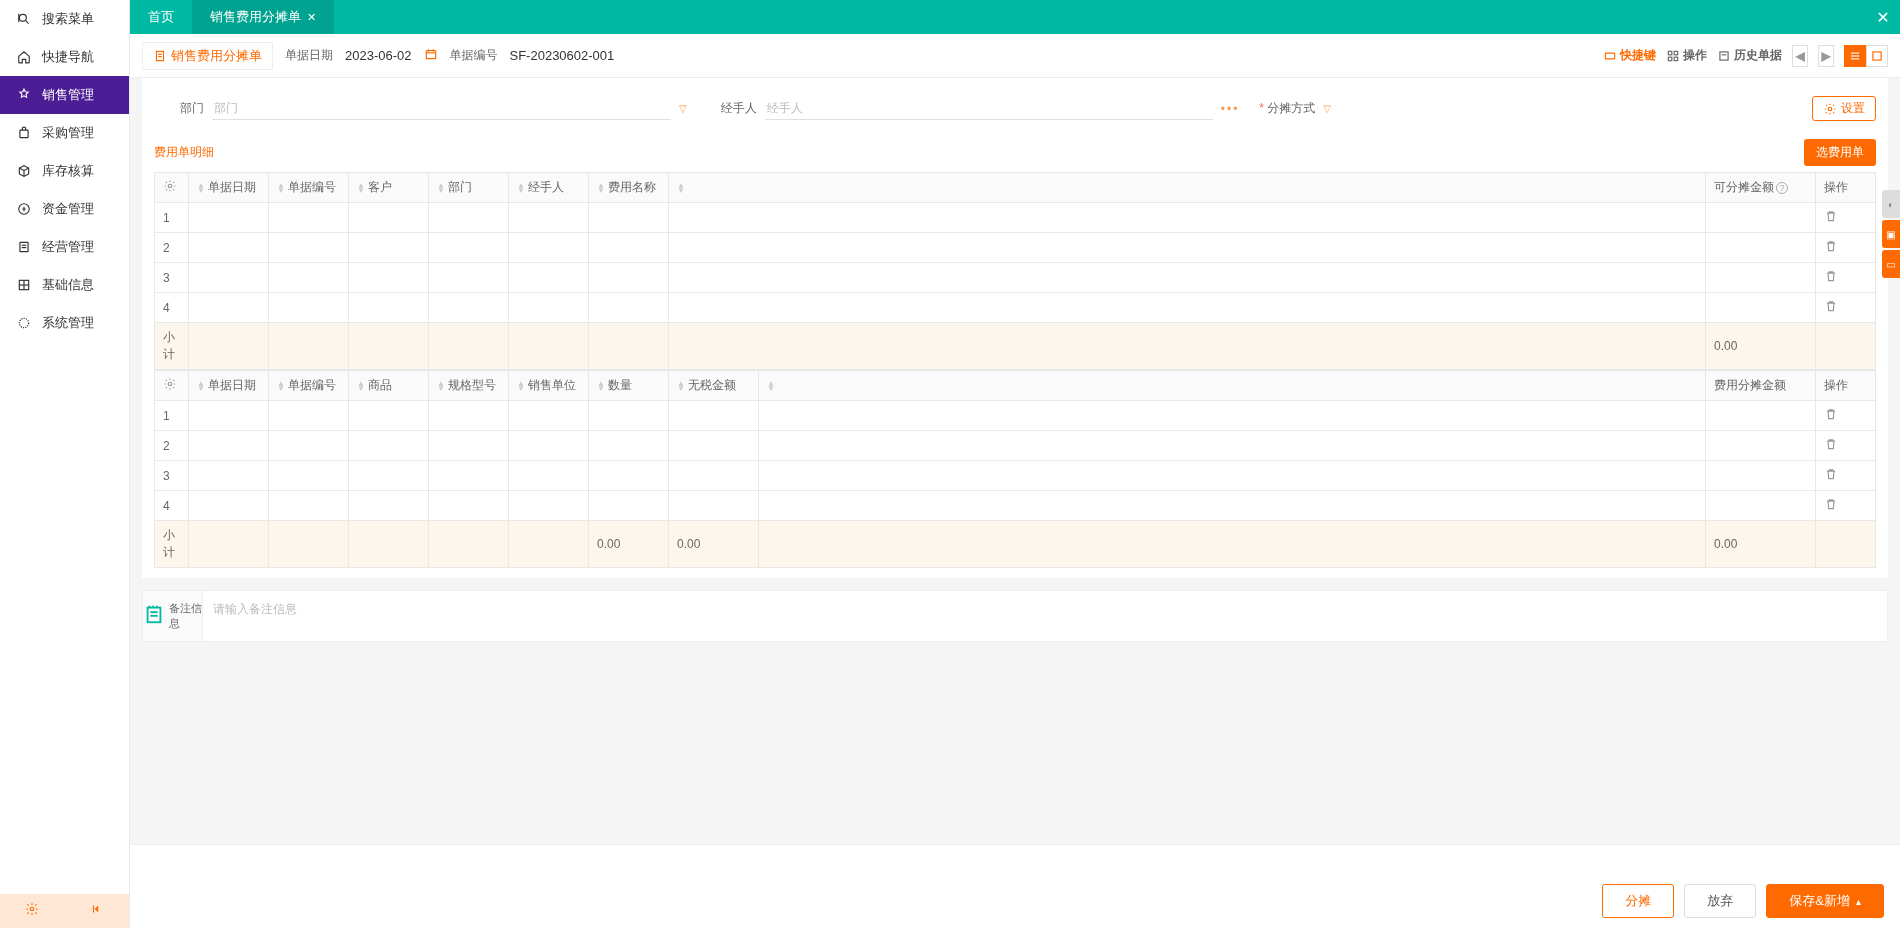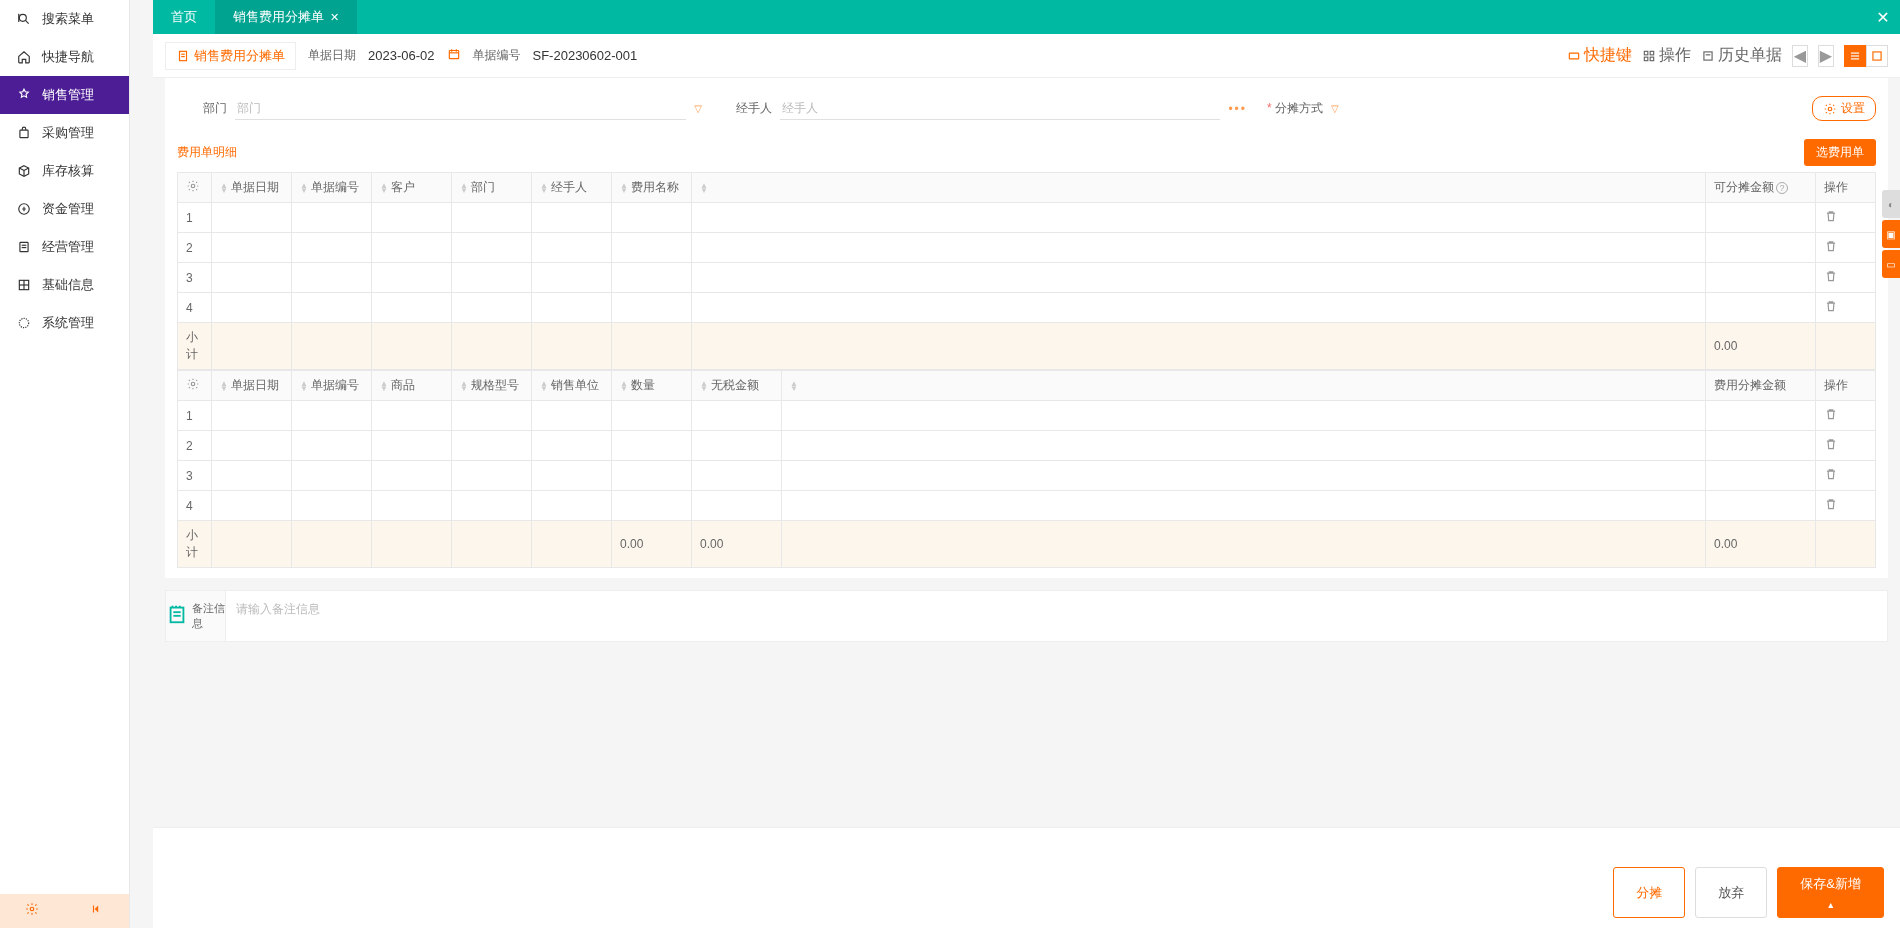--- a/index.html
+++ b/index.html
@@ -1,17 +1,17 @@
 <!DOCTYPE html>
 <html><head>
   <meta charset="utf-8">
   <style>
     * { margin: 0; padding: 0; box-sizing: border-box; font-family: "Microsoft YaHei", sans-serif; }
     body { background: #f5f5f5; overflow: hidden; }
-    .app { display: flex; height: 100vh; gap: 23px; }
+    .app { display: flex; height: 100vh; }
 
     
     .sidebar { width: 130px; background: #fff; border-right: 1px solid #e8e8e8; display: flex; flex-direction: column; }
     .side-item { display: flex; align-items: center; gap: 10px; padding: 10px 16px; color: #333; font-size: 13px; cursor: pointer; }
     .side-item.active { background: #4c1d95; color: #fff; }
     .side-item .ico { width: 16px; height: 16px; display: inline-flex; align-items: center; justify-content: center; }
     .side-footer { margin-top: auto; background: #ffe7d6; height: 34px; display: flex; align-items: center; justify-content: space-around; }
     .side-footer .ico { color: #ff6a00; }
 
     
@@ -20,40 +20,40 @@
     .tab { padding: 0 18px; display: flex; align-items: center; color: #fff; font-size: 13px; cursor: pointer; gap: 6px; }
     .tab.active { background: #00a38f; }
     .tabs-close { margin-left: auto; width: 34px; display: flex; align-items: center; justify-content: center; color: #fff; cursor: pointer; }
 
     
     .toolbar { background: #fff; border-bottom: 1px solid #eee; height: 44px; display: flex; align-items: center; padding: 0 12px; gap: 12px; }
     .doc-title { color: #ff6a00; font-size: 13px; display: flex; align-items: center; gap: 4px; border: 1px solid #eee; padding: 4px 10px; }
     .t-label { color: #666; font-size: 12px; }
     .t-val { color: #333; font-size: 13px; }
     .cal-ico { color: #ff6a00; }
-    .toolbar-right { margin-left: auto; display: flex; align-items: center; gap: 10px; font-size: 16px; color: #ff6a00; }
+    .toolbar-right { margin-left: auto; display: flex; align-items: center; gap: 10px; font-size: 12px; color: #ff6a00; font-weight: bold; }
     .tr-link { color: #666; cursor: pointer; display: flex; align-items: center; gap: 3px; }
     .tr-link.orange { color: #ff6a00; }
     .nav-btn { width: 16px; height: 22px; border: 1px solid #ddd; display: flex; align-items: center; justify-content: center; color: #999; cursor: pointer; }
     .view-toggle { display: flex; }
     .vt { width: 22px; height: 22px; border: 1px solid #ddd; display: flex; align-items: center; justify-content: center; cursor: pointer; }
     .vt.active { background: #ff6a00; color: #fff; border-color: #ff6a00; }
 
     
     .content { flex: 1; overflow-y: auto; padding: 0 12px 12px; background: #f5f5f5; }
     .card { background: #fff; padding: 10px 12px; }
     .form-row { display: flex; gap: 20px; align-items: center; padding: 8px 0; }
     .form-field { display: flex; align-items: center; gap: 8px; flex: 1; }
     .fl { color: #666; font-size: 12px; min-width: 50px; text-align: right; }
     .fl.req::before { content: "* "; color: #f56c6c; }
     .finput { flex: 1; border: none; border-bottom: 1px solid #e0e0e0; font-size: 12px; padding: 4px 2px; outline: none; color: #333; }
     .finput::placeholder { color: #bbb; }
     .dd-caret { color: #ff9a4d; font-size: 10px; cursor: pointer; }
     .ellips { color: #ff9a4d; letter-spacing: 2px; cursor: pointer; font-size: 12px; }
-    .btn-outline { border: 1px solid #ff6a00; color: #ff6a00; background: #fff; border-radius: 10px; padding: 3px 10px; font-size: 12px; cursor: pointer; display: flex; align-items: center; gap: 4px; }
+    .btn-outline { border: 1px solid #ff6a00; color: #ff6a00; background: #fff; border-radius: 3px; padding: 3px 10px; font-size: 12px; cursor: pointer; display: flex; align-items: center; gap: 4px; }
 
     .section-head { display: flex; align-items: center; justify-content: space-between; margin: 10px 0 6px; }
     .section-title { color: #ff6a00; font-size: 12px; }
     .btn-solid { background: #ff6a00; color: #fff; border: none; border-radius: 3px; padding: 5px 12px; font-size: 12px; cursor: pointer; }
 
     
     .tbl { width: 100%; border: 1px solid #e8e8e8; border-collapse: collapse; font-size: 12px; }
     .tbl th, .tbl td { border: 1px solid #e8e8e8; padding: 6px 8px; color: #666; text-align: left; height: 28px; }
     .tbl th { background: #fafafa; font-weight: normal; position: relative; }
     .gear-th { width: 34px; text-align: center; }
@@ -69,21 +69,21 @@
     .remark { display: flex; background: #fff; margin-top: 12px; border: 1px solid #eee; }
     .remark-tab { width: 60px; padding: 10px 0; display: flex; align-items: center; gap: 4px; font-size: 11px; color: #666; border-right: 1px solid #eee; background:#fafafa;}
     .remark-tab .ico { color: #00b9a3; font-size: 20px; }
     .remark-input { flex: 1; border: none; padding: 10px; font-size: 12px; outline: none; resize: none; }
     .remark-input::placeholder { color: #bbb; }
 
     
     .bottom-bar { background: #fff; border-top: 1px solid #eee; padding: 10px 16px; display: flex; justify-content: flex-end; gap: 10px; }
     .btn { border-radius: 3px; padding: 7px 22px; font-size: 13px; cursor: pointer; border: 1px solid #ddd; background: #fff; color: #555; margin-top: 29px; }
     .btn.primary-o { border-color: #ff6a00; color: #ff6a00; }
-    .btn.primary-s { background: #ff6a00; border-color: #ff6a00; color: #fff; display: flex; align-items: center; gap: 6px; flex-direction: column; }
+    .btn.primary-s { background: #ff6a00; border-color: #ff6a00; color: #fff; display: flex; align-items: center; gap: 6px; }
 
     
     .right-rail { position: fixed; right: 0; top: 190px; display: flex; flex-direction: column; gap: 2px; }
     .rail-btn { width: 18px; height: 28px; background: #ff6a00; color: #fff; display: flex; align-items: center; justify-content: center; font-size: 10px; cursor: pointer; border-top-left-radius: 3px; border-bottom-left-radius: 3px; }
     .rail-btn.gray { background: #ddd; color: #888; }
 
     svg { width: 14px; height: 14px; }
   </style>
 </head>
 <body>

